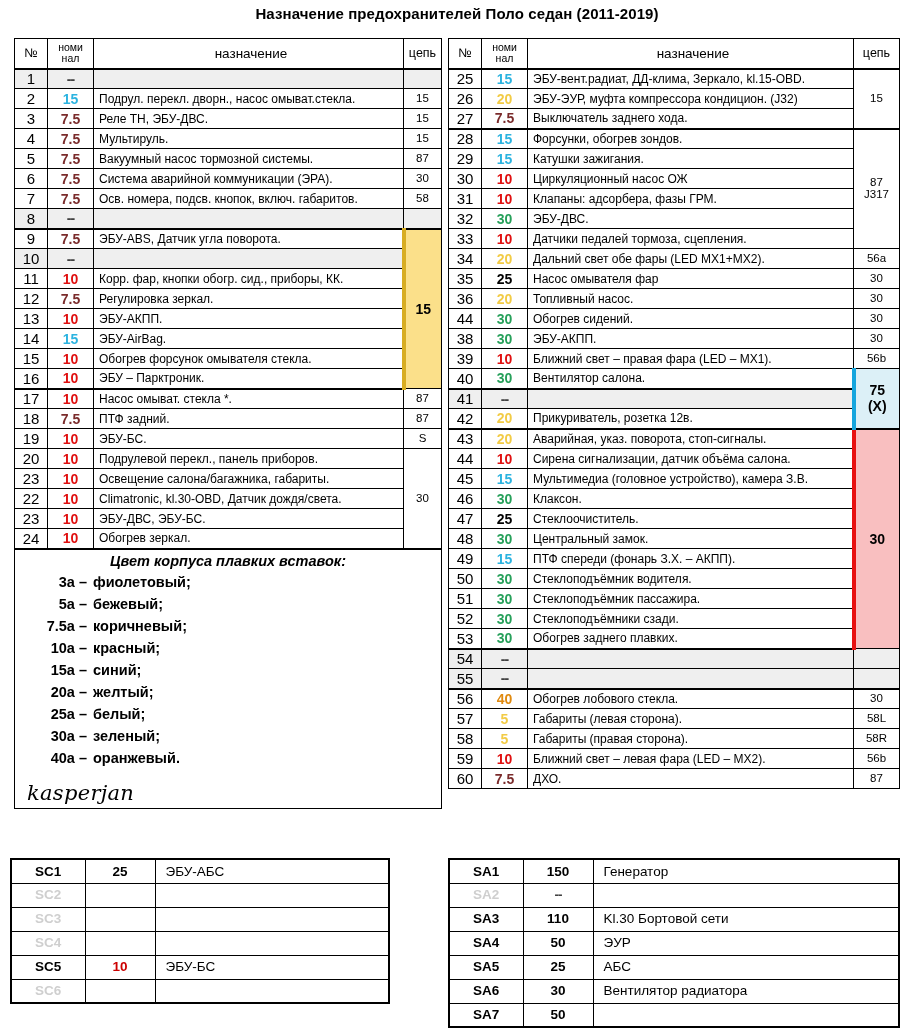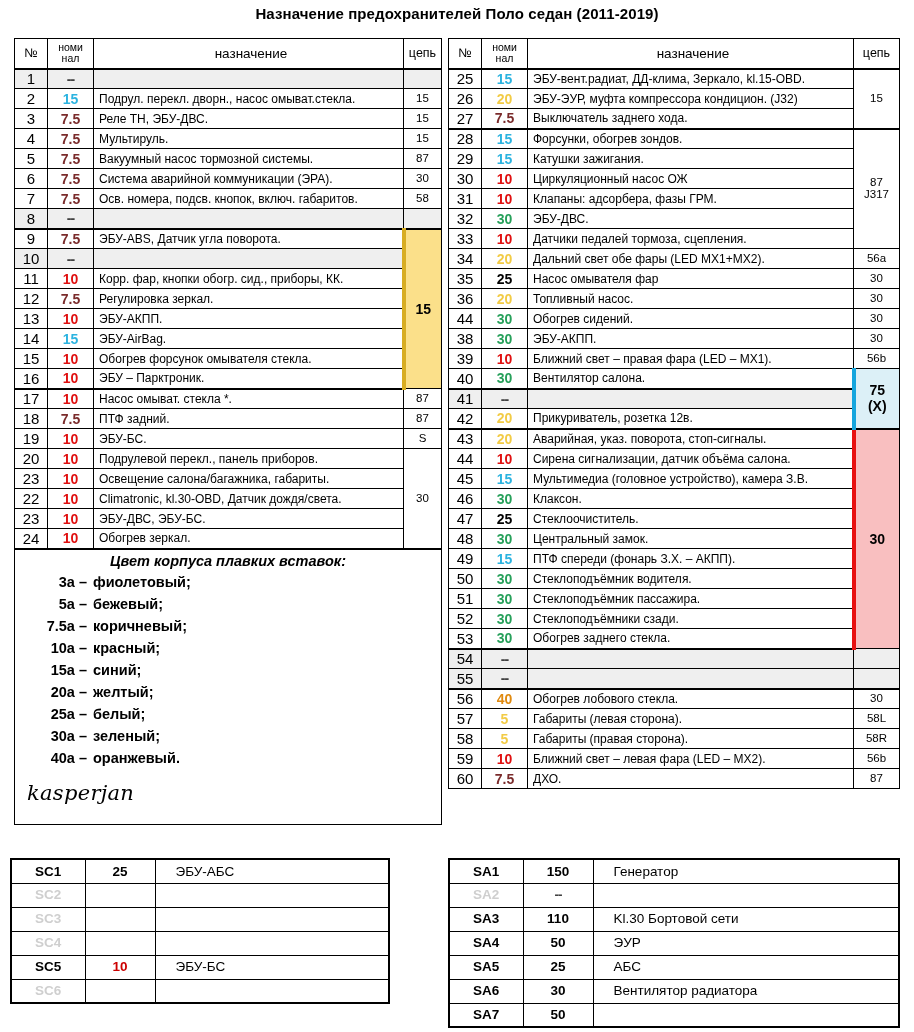--- a/index.html
+++ b/index.html
@@ -93,21 +93,21 @@
   }
   .cep-pink{
     background:#f9bfc0;
     font-weight:bold;font-size:14px;
     border-left:4px solid #e81111;
   }
   .cep-plain{font-size:11.5px;}
 
   
   .note-cell{
-    padding:2px 0 20px 0;
+    padding:2px 0 4px 0;
     border-top:2.5px solid #000;
     vertical-align:top;
   }
   .note-title{
     text-align:center;
     font-style:italic;
     font-weight:bold;
     font-size:14.5px;
     margin:2px 0 3px 0;
   }
@@ -137,21 +137,21 @@
   .btbl.sa{left:448px;width:452px;}
   .btbl table{border-collapse:collapse;table-layout:fixed;width:100%;}
   .btbl td{
     border:1px solid #000;
     height:24px;
     font-size:13.5px;
     box-sizing:border-box;
   }
   .btbl .b-id{width:74px;text-align:center;font-weight:bold;}
   .btbl .b-amp{width:70px;text-align:center;font-weight:bold;}
-  .btbl .b-nm{text-align:left;padding-left:20px;}
+  .btbl .b-nm{text-align:left;padding-left:10px;}
   .btbl .outer{border:2.5px solid #000;}
   .faded{color:#cfcfcf;}
 </style>
 </head>
 <body>
 
 <div class="page">
 
   <div class="title">Назначение предохранителей Поло седан (2011-2019)</div>
 
@@ -514,21 +514,21 @@
               <td class="c-naz">Стеклоподъёмник пассажира.</td>
             </tr>
             <tr>
               <td class="c-no">52</td>
               <td class="c-nom a-green">30</td>
               <td class="c-naz">Стеклоподъёмники сзади.</td>
             </tr>
             <tr class="thickbot">
               <td class="c-no">53</td>
               <td class="c-nom a-green">30</td>
-              <td class="c-naz">Обогрев заднего стекла.</td>
+              <td class="c-naz">Обогрев заднего плавких.</td>
             </tr>
             <tr class="empty-row">
               <td class="c-no">54</td>
               <td class="c-nom a-dash">--</td>
               <td class="c-naz"></td>
               <td class="c-cep cep-plain"></td>
             </tr>
             <tr class="empty-row thickbot">
               <td class="c-no">55</td>
               <td class="c-nom a-dash">--</td>

